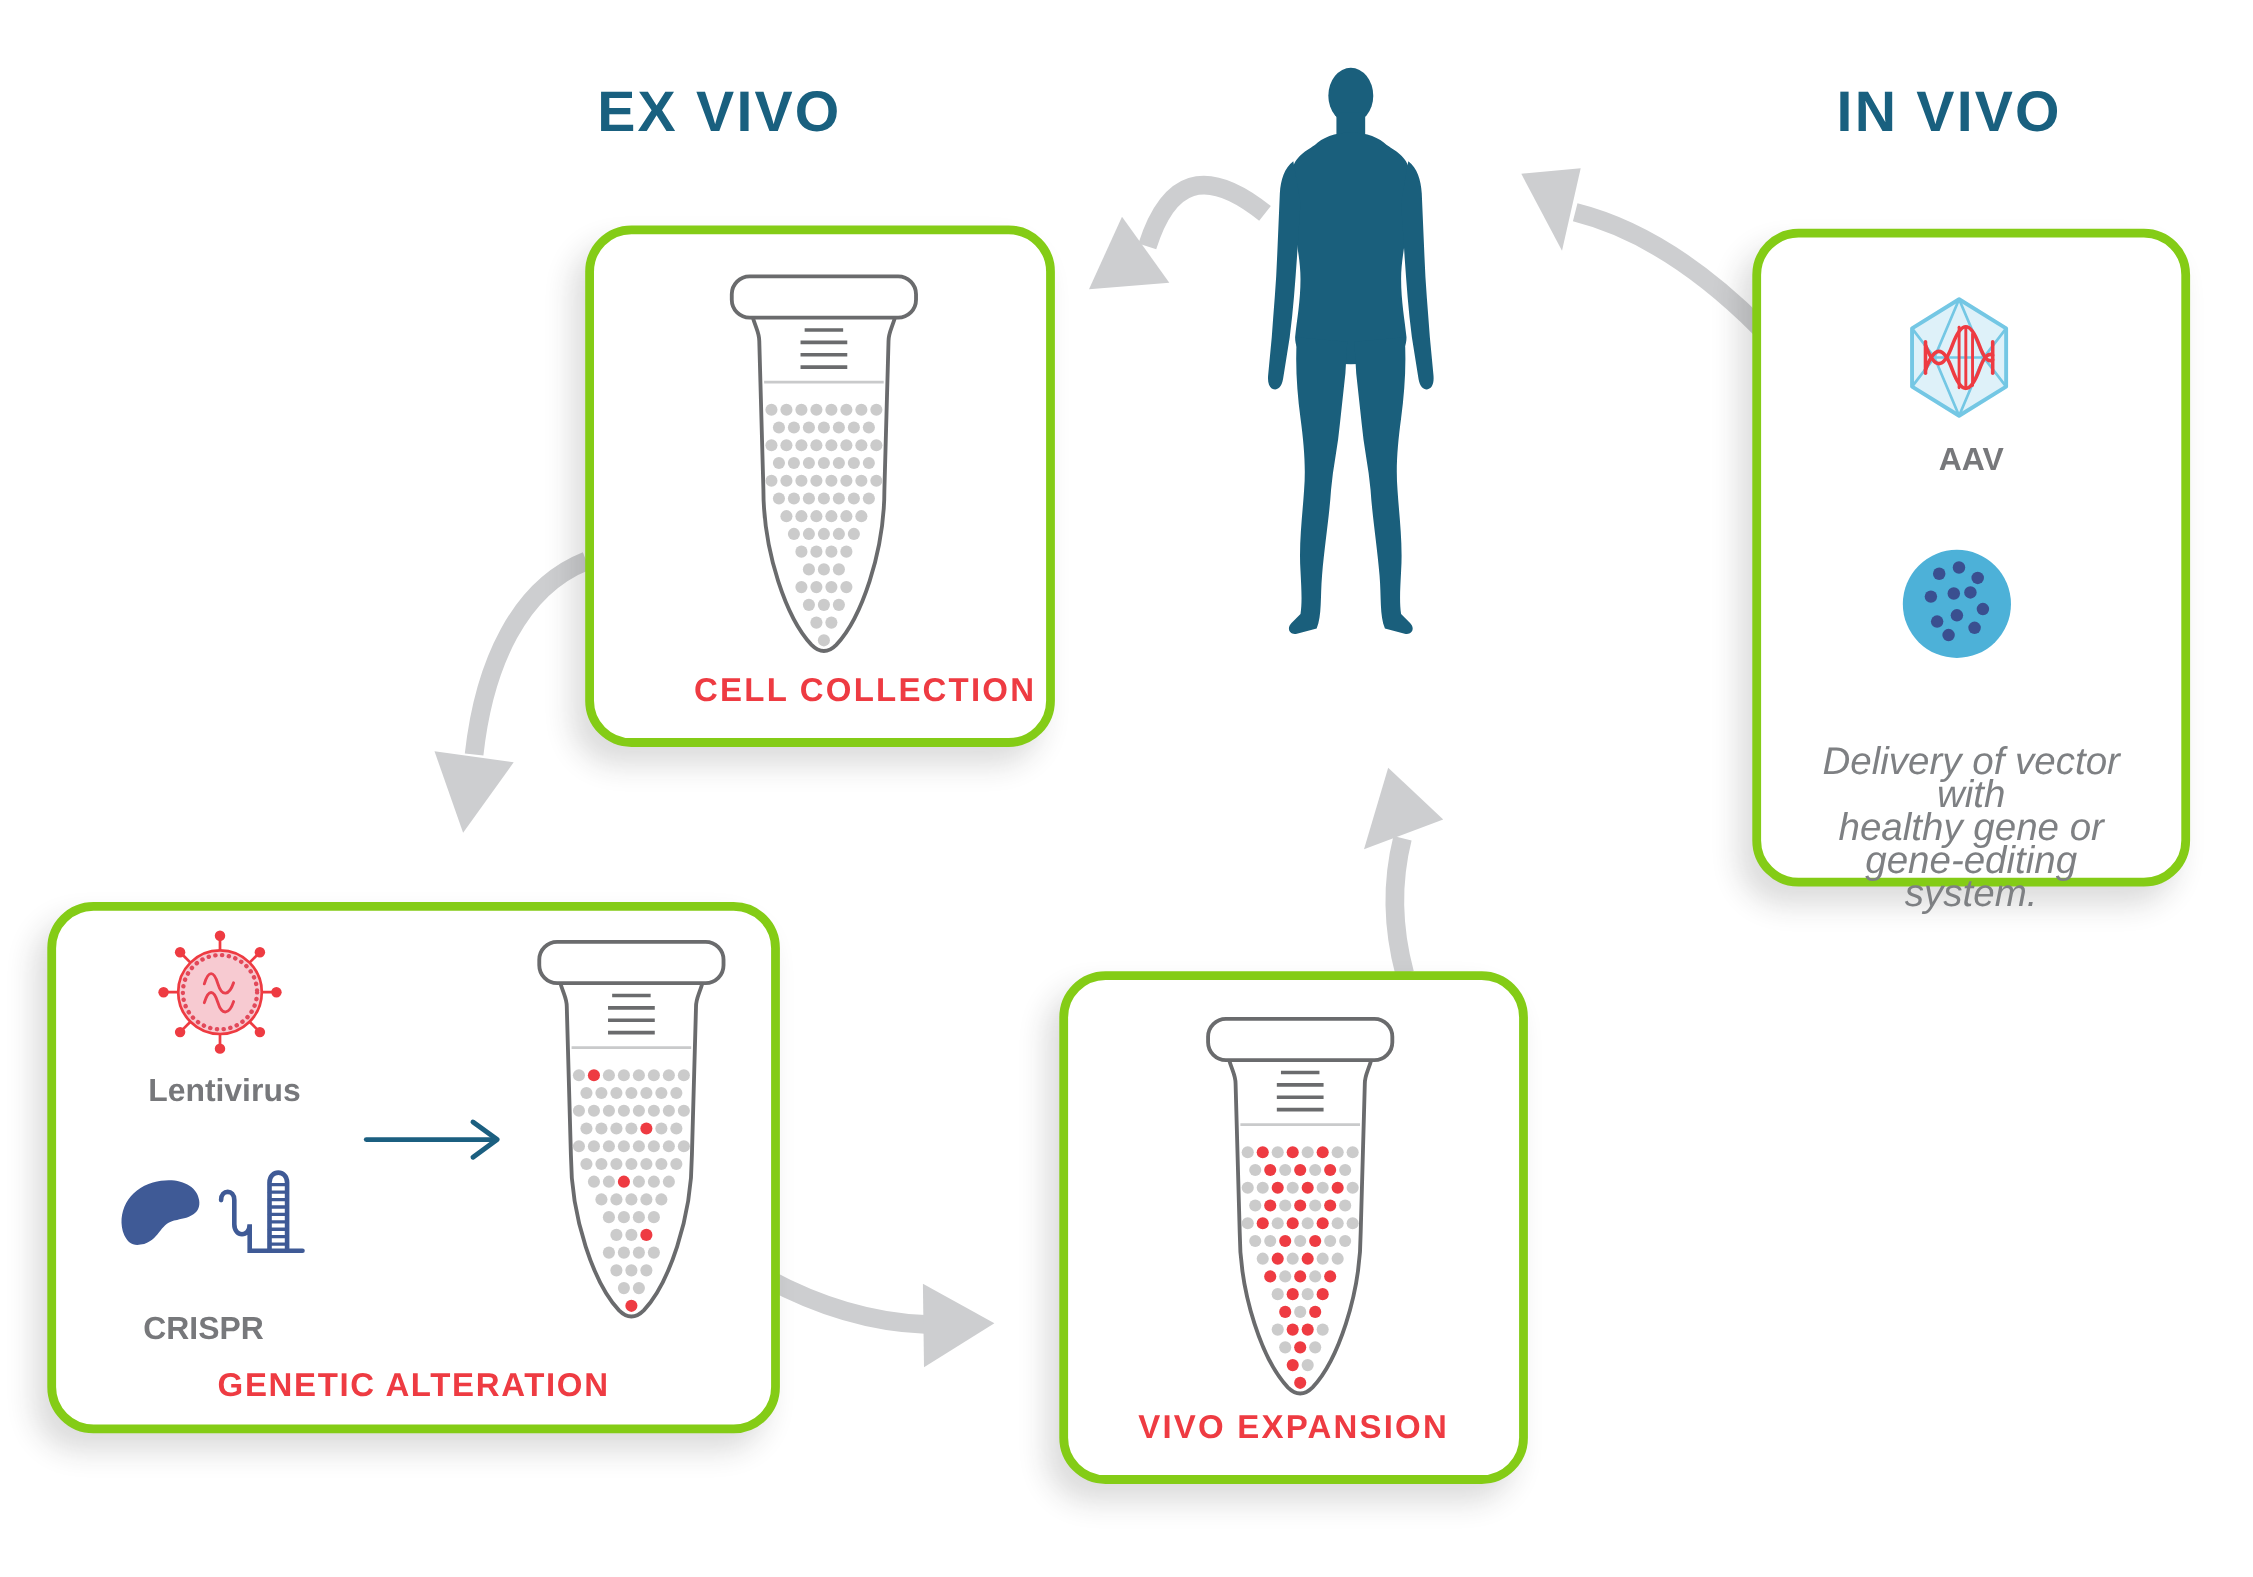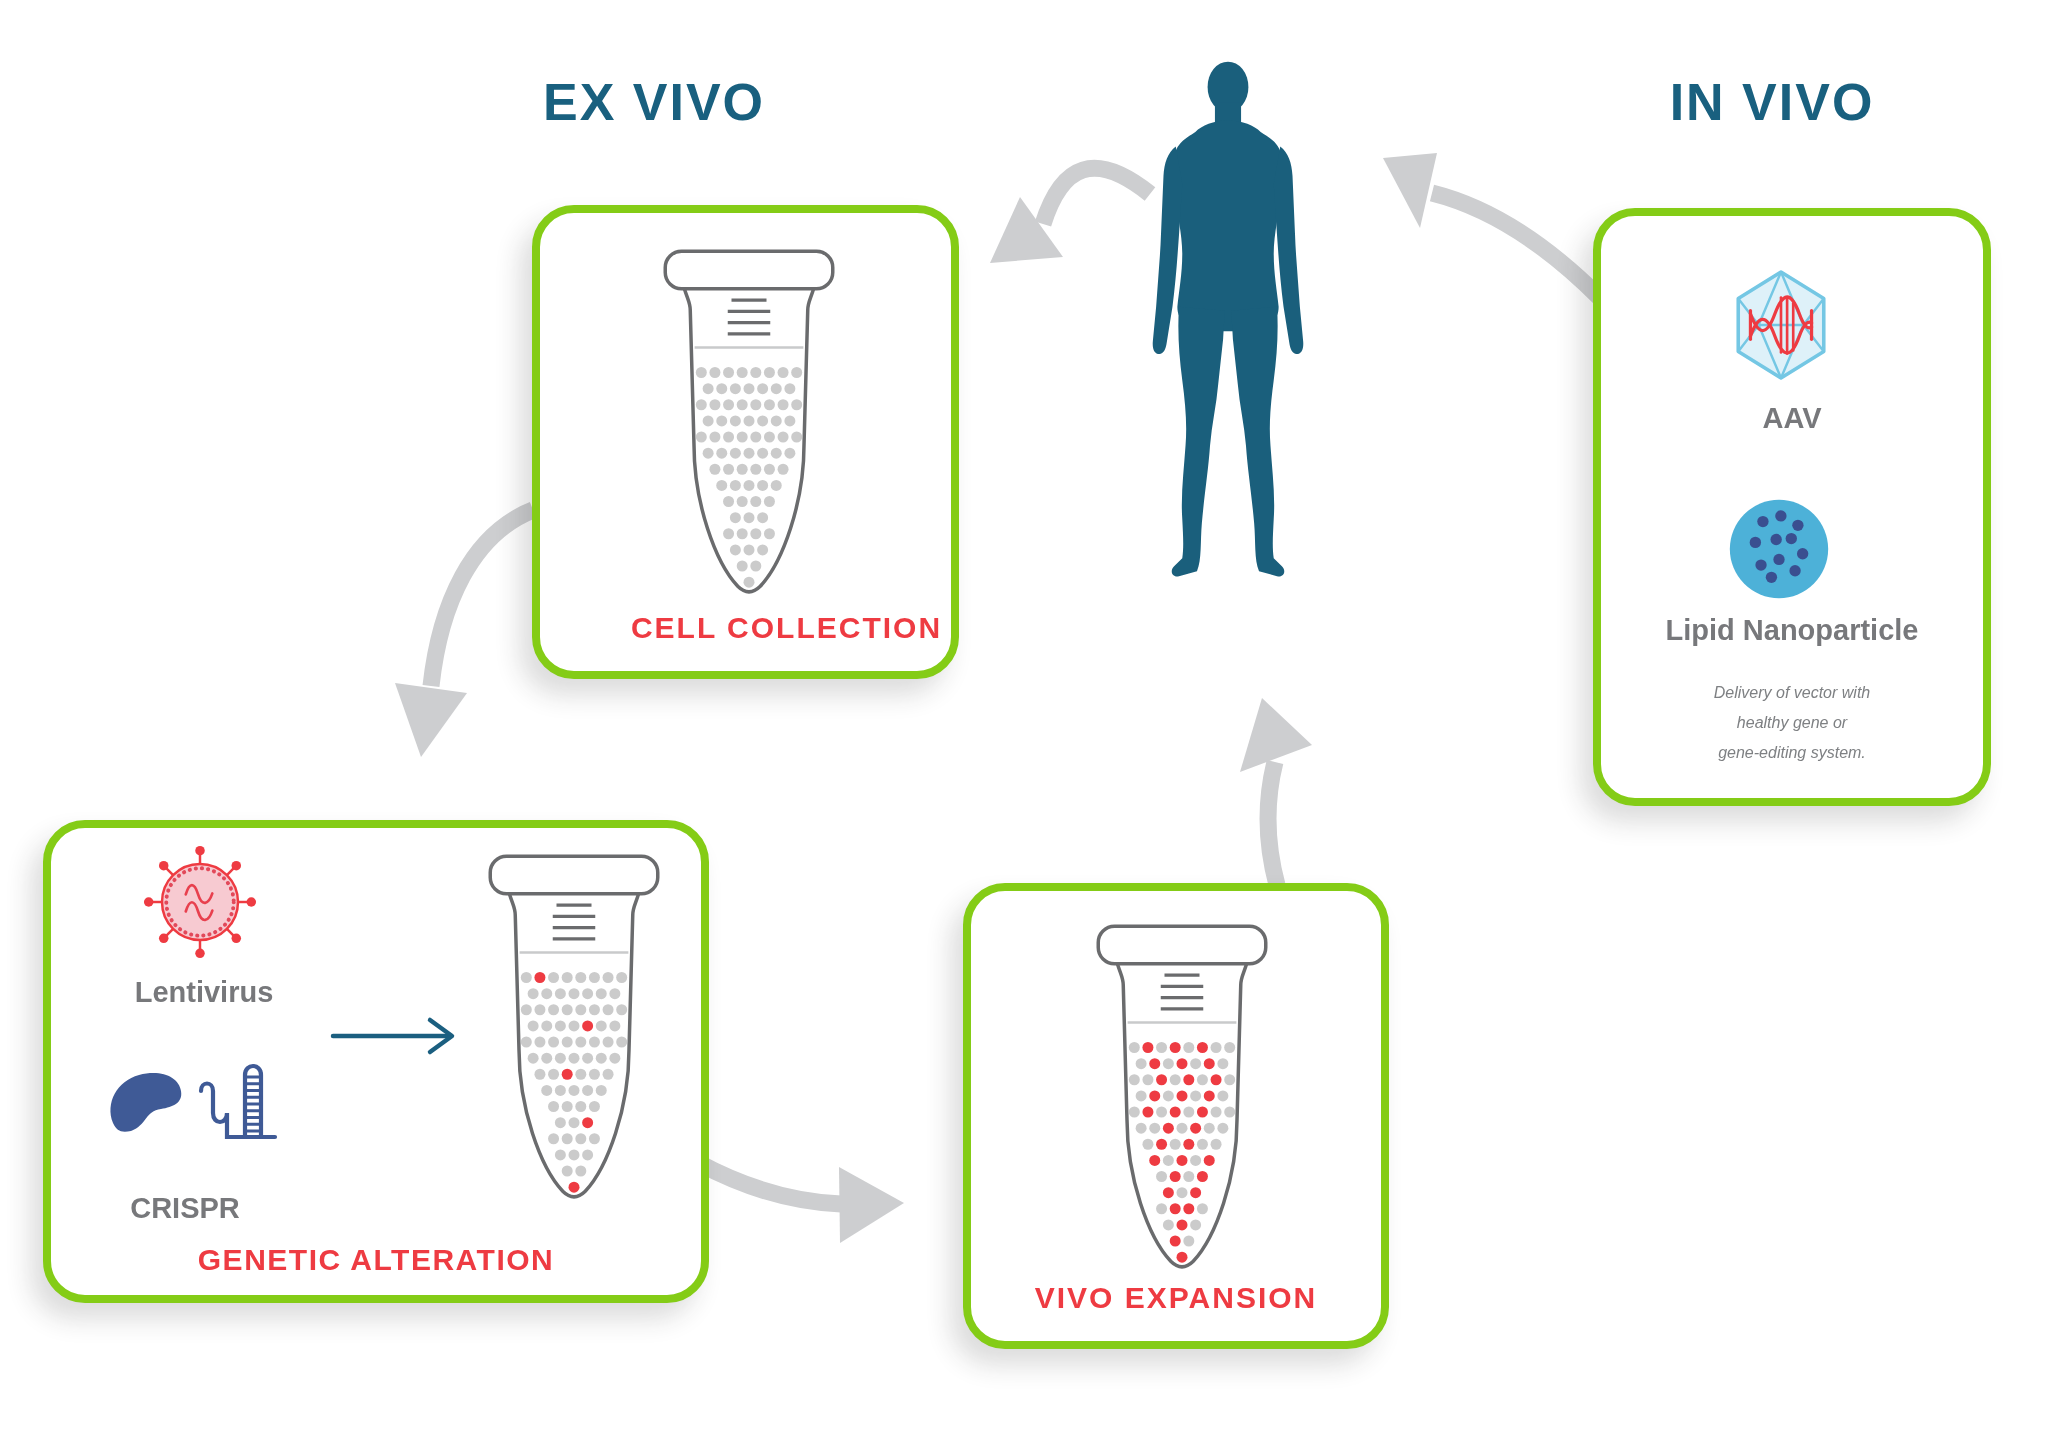--- a/index.html
+++ b/index.html
@@ -31,21 +31,21 @@
   #lentivirus-icon{left:92px;top:17px;width:114px;height:114px;}
   #lentivirus-label{left:53px;top:148px;width:200px;}
   #crispr-icon{left:52px;top:225px;width:200px;height:95px;}
   #crispr-label{left:34px;top:332px;width:200px;margin-top:32px;}
   #crispr-arrow{left:279px;top:185px;width:145px;height:45px;}
   #aav-icon{left:128px;top:53px;width:104px;height:112px;}
   #aav-label{left:0;top:186px;width:100%;}
   #lnp-icon{left:126px;top:281px;width:104px;height:104px;}
   #lnp-label{left:0;top:398px;width:100%;}
   #invivo-desc{position:absolute;left:36px;top:462px;width:310px;text-align:center;
-        font-size:16px;line-height:30px;font-style:italic;color:#7E8083;}
+        font-size:35px;line-height:30px;font-style:italic;color:#7E8083;}
 </style>
 </head>
 <body>
 
 <div id="canvas">
 
   <svg id="arrow-layer" width="2048" height="1434" viewBox="0 0 2048 1434">
     <g stroke="#CDCED0" stroke-width="17" fill="none">
       <path d="M1150,194 C1095,150 1062,164 1043,224"></path>
       <path d="M1600,298 C1540,238 1484,206 1432,193"></path>
@@ -436,21 +436,20 @@
           <circle cx="30" cy="48" r="6"></circle>
           <circle cx="52" cy="45" r="6"></circle>
           <circle cx="68" cy="44" r="6"></circle>
           <circle cx="80" cy="60" r="6"></circle>
           <circle cx="36" cy="72" r="6"></circle>
           <circle cx="55" cy="66" r="6"></circle>
           <circle cx="72" cy="78" r="6"></circle>
           <circle cx="47" cy="85" r="6"></circle>
         </g>
     </svg>
-    <div class="icon-label" id="lnp-label">Lipid Nanoparticle</div>
 
     <div id="invivo-desc">
       <div>Delivery of vector with</div>
       <div>healthy gene or</div>
       <div>gene-editing system.</div>
     </div>
   </div>
 
 </div>
 

